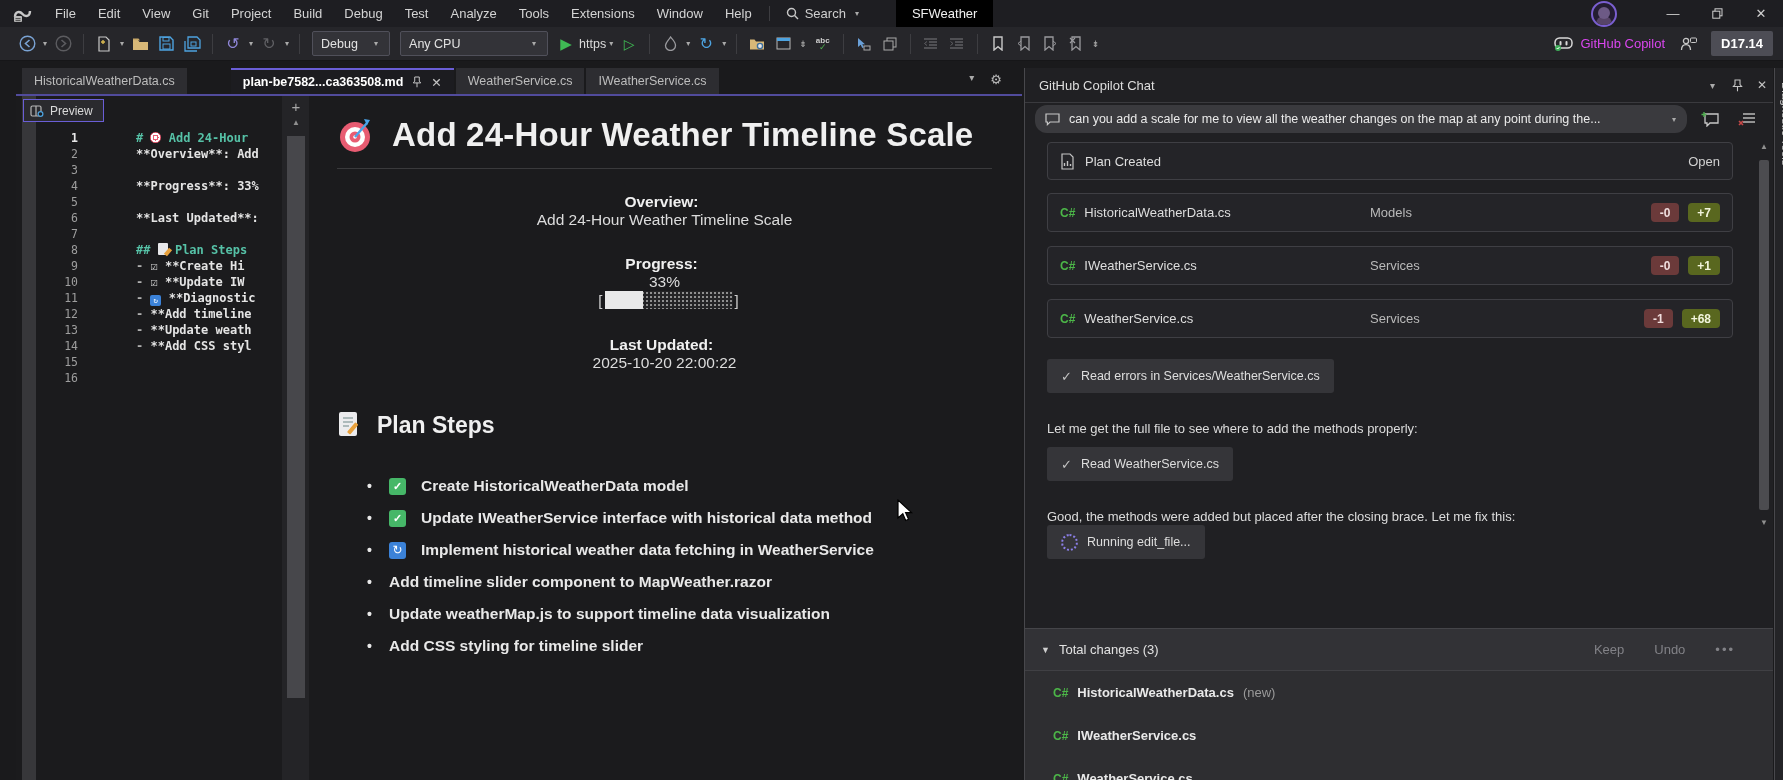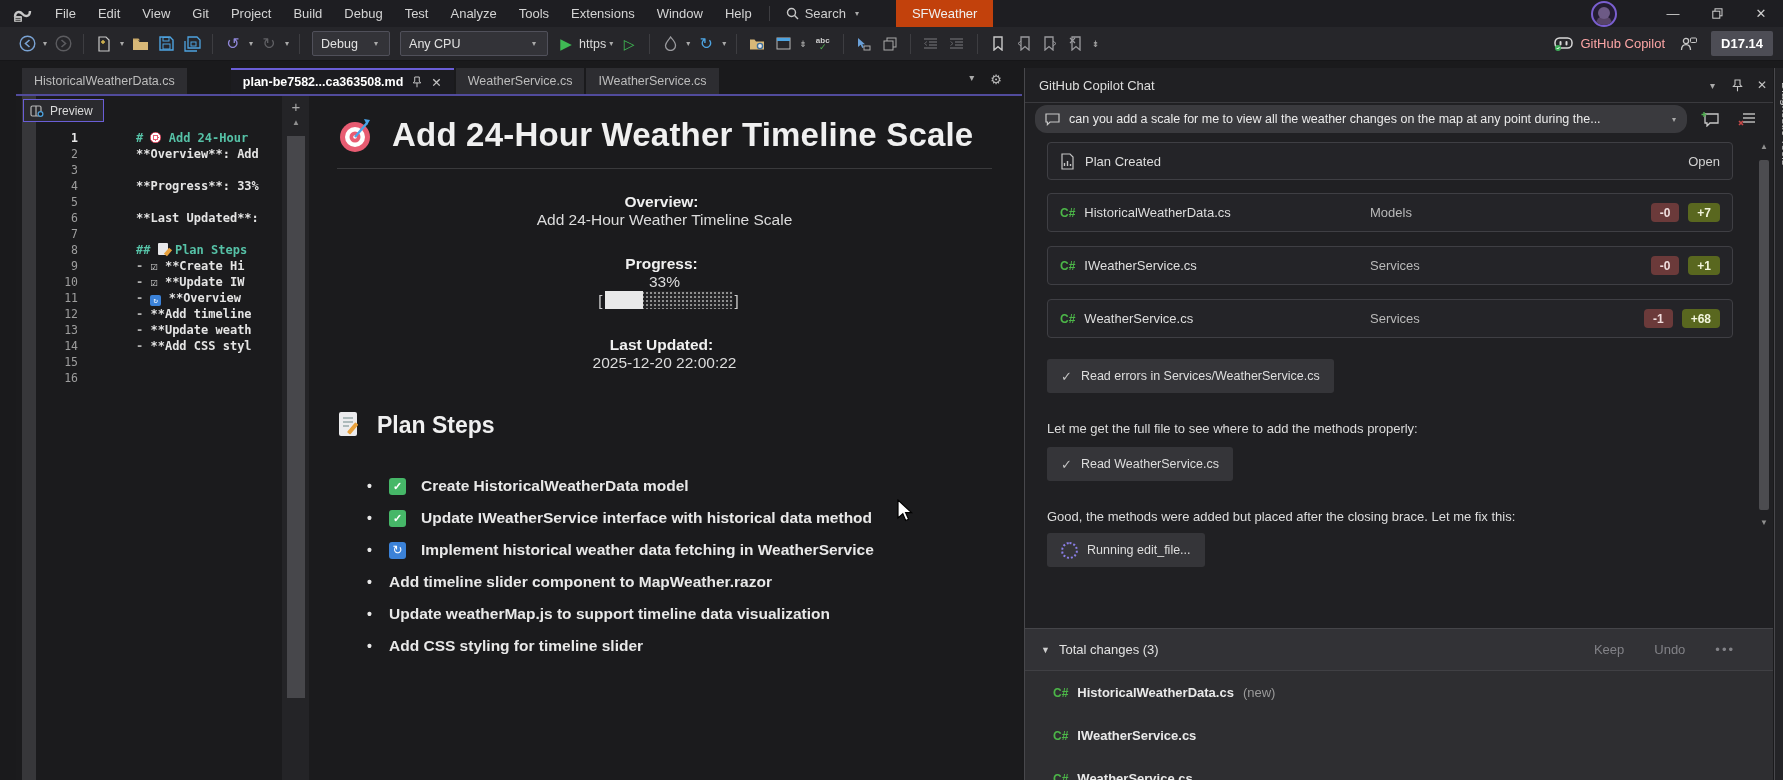--- a/index.html
+++ b/index.html
@@ -7,21 +7,21 @@
     -webkit-font-smoothing:antialiased;color:#d8d8d8;}
   .app{position:relative;width:1783px;height:780px;}
 
   
   .titlebar{position:absolute;left:0;top:0;width:100%;height:27px;background:#1e1e22;
     display:flex;align-items:center;font-size:13px;color:#d4d4d4;}
   .vslogo{margin:0 10px 0 12px;display:flex;align-items:center;}
   .menu-item{padding:0 11px;height:27px;line-height:27px;cursor:default;}
   .menu-sep{width:1px;height:15px;background:#3d3d41;margin:0 6px;}
   .menu-search{display:flex;align-items:center;gap:6px;padding:0 10px;color:#cfcfcf;}
-  .solution-badge{margin-left:24px;background:#c2410c;color:#f0f0f0;height:27px;
+  .solution-badge{margin-left:24px;background:#000000;color:#f0f0f0;height:27px;
     line-height:27px;padding:0 16px;}
   .tb-right{margin-left:auto;display:flex;align-items:center;gap:0;}
   .avatar{width:22px;height:22px;border-radius:50%;background:#241d33;border:2px solid #7a5fd0;
     margin-right:34px;position:relative;overflow:hidden;}
   .avatar::after{content:"";position:absolute;left:5px;top:4px;width:12px;height:12px;
     border-radius:50%;background:#6d5a86;box-shadow:0 11px 0 2px #574468;}
   .wctl{width:44px;height:27px;display:flex;align-items:center;justify-content:center;color:#cfcfcf;font-size:13px;}
 
   
   .toolbar{position:absolute;left:0;top:27px;width:100%;height:33px;background:#26262a;
@@ -31,21 +31,21 @@
     padding:0 2px;border-radius:2px;color:#c8c8c8;}
   .dd{font-size:8px;color:#aaa;padding:0 3px;}
   .combo{display:flex;align-items:center;height:23px;background:#333338;border:1px solid #50505a;
     border-radius:2px;color:#e2e2e2;padding:0 8px;margin:0 5px;}
   .combo .dd{margin-left:auto;}
   .glyph-green{color:#3fba54;font-size:15px;}
   .abc-ic{display:inline-flex;flex-direction:column;align-items:center;line-height:7px;}
   .abc-ic b{font-size:8px;color:#cfcfcf;font-weight:700;}
   .abc-ic i{font-style:normal;font-size:9px;color:#4fae4f;}
   .toolbar-right{margin-left:auto;display:flex;align-items:center;gap:10px;padding-right:10px;}
-  .copilot-item{display:flex;align-items:center;gap:7px;color:#fca5a5;font-size:13px;}
+  .copilot-item{display:flex;align-items:center;gap:7px;color:#d946ef;font-size:13px;}
   .ver-badge{background:#4d4d55;color:#fff;font-weight:700;font-size:13px;border-radius:2px;
     width:62px;height:25px;display:flex;align-items:center;justify-content:center;}
 
   
   .main{position:absolute;left:16px;top:60px;width:1783px;height:720px;}
   .editor-group{position:absolute;left:0;top:8px;width:1006px;height:712px;}
   .tabbar{position:relative;height:26px;display:flex;align-items:flex-end;}
   .tab{height:26px;display:flex;align-items:center;padding:0 12px;font-size:12.5px;
     background:#2d2d31;color:#bdbdbd;margin-right:2px;white-space:nowrap;}
   .tab.active{background:#1c1c20;color:#fff;font-weight:700;border-top:2px solid #6a5ed6;height:24px;}
@@ -135,21 +135,21 @@
   .badge.add{background:#59671f;color:#f2f5dd;}
   .chip{display:inline-flex;align-items:center;gap:9px;background:#353539;border-radius:3px;
     padding:0 14px;height:34px;font-size:12.5px;color:#dedede;}
   .chip .ck{color:#c2c2c2;font-size:13px;}
   .spinner{width:13px;height:13px;border-radius:50%;border:2px dotted #8b7fe8;display:inline-block;}
   .cmsg{font-size:13px;color:#dcdcdc;line-height:17px;}
   #chip-0{margin-top:21px;}
   #txt-1{margin-top:27px;}
   #chip-2{margin-top:10px;}
   #txt-3{margin-top:27px;}
-  #chip-4{margin-top:8px;}
+  #chip-4{}
 
   .chat-scrollbar{position:absolute;right:2px;top:72px;width:14px;height:460px;}
   .cs-arrow{position:absolute;left:0;width:14px;text-align:center;color:#8f8f8f;font-size:8px;}
   .cs-thumb{position:absolute;left:2px;top:20px;width:10px;height:350px;background:#4c4c50;border-radius:2px;}
 
   .total-changes{position:absolute;left:0;bottom:0;width:100%;height:152px;background:#2e2e31;
     border-top:1px solid #454549;box-sizing:border-box;}
   .tc-header{height:41px;background:#323236;display:flex;align-items:center;padding:0 14px 0 16px;
     border-bottom:1px solid #404044;color:#e2e2e2;font-size:13px;gap:9px;}
   .tc-caret{font-size:9px;color:#cfcfcf;}
@@ -437,21 +437,21 @@
               <div class="code-line"><span class="ln-num">1</span><span class="ln-text"><span class="seg-h"># </span><span class="mi mi-target"></span><span class="seg-h"> Add 24-Hour</span></span></div>
               <div class="code-line"><span class="ln-num">2</span><span class="ln-text"><span class="seg-b">**Overview**: Add</span></span></div>
               <div class="code-line"><span class="ln-num">3</span><span class="ln-text"></span></div>
               <div class="code-line"><span class="ln-num">4</span><span class="ln-text"><span class="seg-b">**Progress**: 33%</span></span></div>
               <div class="code-line"><span class="ln-num">5</span><span class="ln-text"></span></div>
               <div class="code-line"><span class="ln-num">6</span><span class="ln-text"><span class="seg-b">**Last Updated**:</span></span></div>
               <div class="code-line"><span class="ln-num">7</span><span class="ln-text"></span></div>
               <div class="code-line"><span class="ln-num">8</span><span class="ln-text"><span class="seg-h">## </span><span class="mi mi-memo"></span><span class="seg-h"> Plan Steps</span></span></div>
               <div class="code-line"><span class="ln-num">9</span><span class="ln-text"><span class="seg-p">- </span><span class="seg-chk">☑</span><span class="seg-b"> **Create Hi</span></span></div>
               <div class="code-line"><span class="ln-num">10</span><span class="ln-text"><span class="seg-p">- </span><span class="seg-chk">☑</span><span class="seg-b"> **Update IW</span></span></div>
-              <div class="code-line"><span class="ln-num">11</span><span class="ln-text"><span class="seg-p">- </span><span class="mi mi-sync">↻</span><span class="seg-b"> **Overview</span></span></div>
+              <div class="code-line"><span class="ln-num">11</span><span class="ln-text"><span class="seg-p">- </span><span class="mi mi-sync">↻</span><span class="seg-b"> **Diagnostic</span></span></div>
               <div class="code-line"><span class="ln-num">12</span><span class="ln-text"><span class="seg-p">- </span><span class="seg-b">**Add timeline</span></span></div>
               <div class="code-line"><span class="ln-num">13</span><span class="ln-text"><span class="seg-p">- </span><span class="seg-b">**Update weath</span></span></div>
               <div class="code-line"><span class="ln-num">14</span><span class="ln-text"><span class="seg-p">- </span><span class="seg-b">**Add CSS styl</span></span></div>
               <div class="code-line"><span class="ln-num">15</span><span class="ln-text"></span></div>
               <div class="code-line"><span class="ln-num">16</span><span class="ln-text"></span></div>
             </div>
         </div>
 
         <div class="src-scroll">
           <span class="splitter-plus">+</span>
@@ -486,21 +486,21 @@
               <span class="br">[</span>
               <span class="pb-track">
                   <span class="pb-fill" id="pb-fill" style="width: 30%;"></span>
                 </span>
               <span class="br">]</span>
             </span>
           </p>
 
           <p class="pv-line" id="lu-line">
             <b>Last Updated:</b>
-            <span>2025-12-20 22:00:22</span>
+            <span>2025-10-20 22:00:22</span>
           </p>
 
           <h2 class="pv-h2">
             <span>
               <svg width="26" height="30" viewBox="0 0 26 30">
                   <rect x="2" y="2" width="18" height="24" rx="2" fill="#ececee"></rect>
                   <line x1="6" y1="8" x2="16" y2="8" stroke="#9aa" stroke-width="1.5"></line>
                   <line x1="6" y1="12" x2="16" y2="12" stroke="#9aa" stroke-width="1.5"></line>
                   <line x1="6" y1="16" x2="12" y2="16" stroke="#9aa" stroke-width="1.5"></line>
                   <rect x="14" y="12" width="4" height="13" rx="1" transform="rotate(40 16 18)" fill="#e8a13c"></rect>

